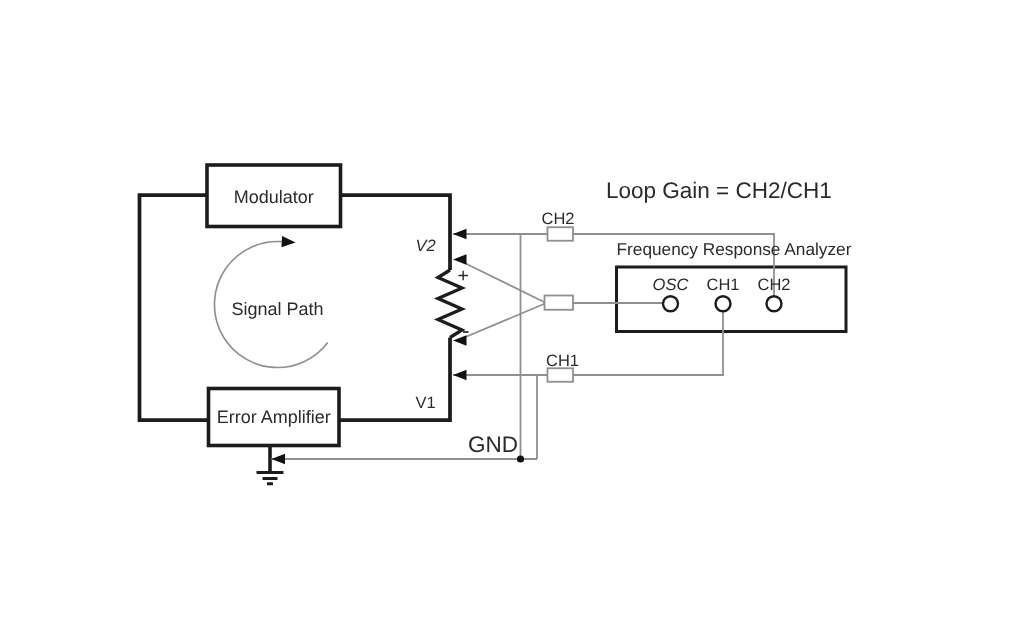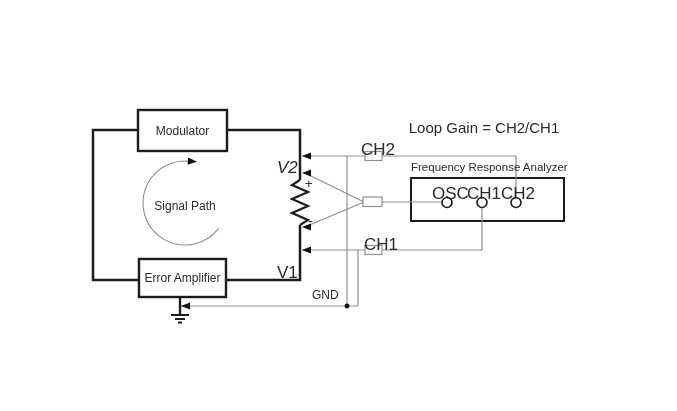--- a/index.html
+++ b/index.html
@@ -11,21 +11,21 @@
     color:#2b2b2b;
     overflow:hidden;
   }
   #wires{position:absolute;left:0;top:0;z-index:1;}
   .lbl{
     position:absolute;z-index:2;
     font-family:"Liberation Sans", sans-serif;
     color:#2b2b2b;line-height:1;white-space:nowrap;
   }
   .center{display:flex;align-items:center;justify-content:center;text-align:center;}
-  .t11{font-size:17px;}
+  .t11{font-size:11px;}
   .t12{font-size:12px;}
   .title{font-size:15px;}
 </style>
 </head>
 <body>
 
 <div id="stage">
 
   <svg id="wires" width="677" height="411" viewBox="0 0 677 411">
 
@@ -84,38 +84,38 @@
       <polygon points="302,156 311,152.5 311,159.5"></polygon>
       <polygon points="302,173 311,169.5 311,176.5"></polygon>
       <polygon points="302,227 311,223.5 311,230.5"></polygon>
       <polygon points="302,250 311,246.5 311,253.5"></polygon>
       <polygon points="181,306 190,302.5 190,309.5"></polygon>
     </g>
 
     <circle cx="347" cy="306" r="2.4" fill="#111111"></circle>
   </svg>
 
-  <div class="lbl title" style="left:404px;top:120px;width:160px;text-align:center;">Loop Gain = CH2/CH1</div>
+  <div class="lbl title" style="left:404px;top:120px;width:160px;">Loop Gain = CH2/CH1</div>
 
   <div class="lbl t12 center" style="left:138px;top:110px;width:89px;height:41px;">Modulator</div>
 
   <div class="lbl t12 center" style="left:139px;top:259px;width:87px;height:38px;">Error Amplifier</div>
 
   <div class="lbl t12" style="left:145px;top:200px;width:80px;text-align:center;">Signal Path</div>
 
   <div class="lbl" style="left:411px;top:162px;width:124px;text-align:center;font-size:11.5px;">Frequency Response Analyzer</div>
 
-  <div class="lbl t11" style="left:432px;top:185px;width:30px;text-align:center;">OSC</div>
+  <div class="lbl t11" style="left:432px;top:185px;width:30px;text-align:center;font-style:italic;">OSC</div>
   <div class="lbl t11" style="left:467px;top:185px;width:30px;text-align:center;">CH1</div>
   <div class="lbl t11" style="left:501px;top:185px;width:30px;text-align:center;">CH2</div>
 
   <div class="lbl t11" style="left:277px;top:159px;font-style:italic;">V2</div>
   <div class="lbl t11" style="left:277px;top:236px;margin-top:28px;">V1</div>
 
   <div class="lbl" style="left:305px;top:177px;font-size:13px;">+</div>
   <div class="lbl" style="left:308px;top:213px;font-size:15px;">-</div>
 
   <div class="lbl t11" style="left:361px;top:141px;">CH2</div>
   <div class="lbl t11" style="left:364px;top:236px;">CH1</div>
 
-  <div class="lbl" style="left:312px;top:289px;font-size:12px;">GND</div>
+  <div class="lbl" style="left:312px;top:289px;font-size:15px;">GND</div>
 
 </div>
 
 </body></html>

